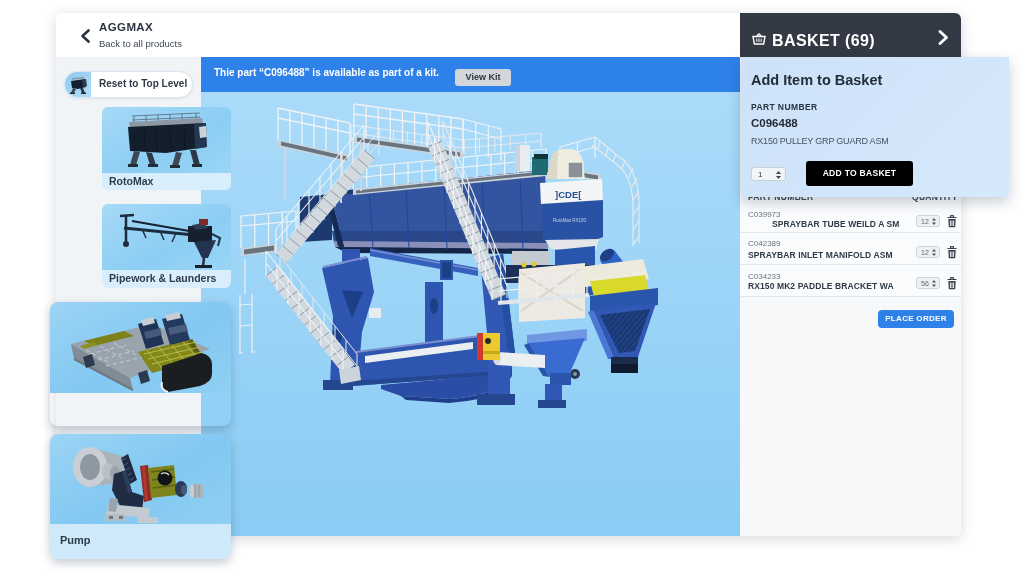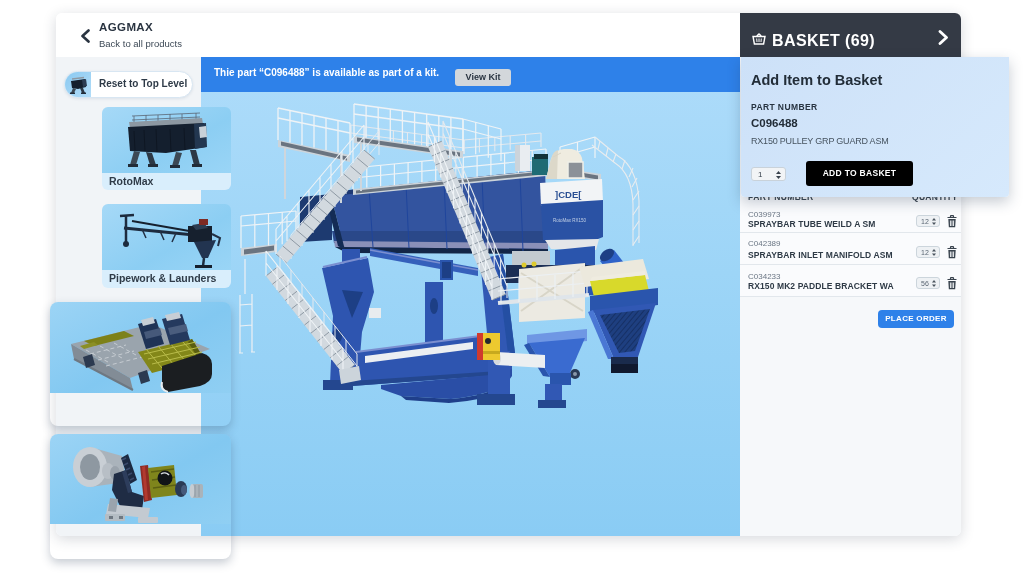--- a/index.html
+++ b/index.html
@@ -231,21 +231,21 @@
       <path d="M4.7 5.5 L5 9 M7 5.5 L7 9 M9.3 5.5 L9 9" stroke="#fff" stroke-width="1"></path>
     </svg></div>
 <div class="abs" style="left:938px; top:30px;"><svg width="11" height="15" viewBox="0 0 11 15">
       <polyline points="2,1.5 8.5,7.5 2,13.5" fill="none" stroke="#fff" stroke-width="2.8" stroke-linecap="round" stroke-linejoin="round"></polyline>
     </svg></div>
 <div id="rightpanel"></div>
 <div id="rp-rows"></div>
 <div class="rphead" style="left:748px; top:192px;">PART NUMBER</div>
 <div class="rphead" style="left:912px; top:192px;">QUANTITY</div>
 <div class="pn" style="top:210px;">C039973</div>
-<div class="pname" style="top:219px;">SPRAYBAR TUBE WEILD A SM</div>
+<div class="pname" style="top:219px;margin-left:24px;">SPRAYBAR TUBE WEILD A SM</div>
 <div class="pn" style="top:239px;">C042389</div>
 <div class="pname" style="top:250px;">SPRAYBAR INLET MANIFOLD ASM</div>
 <div class="pn" style="top:272px;">C034233</div>
 <div class="pname" style="top:281px;">RX150 MK2 PADDLE BRACKET WA</div>
 <div class="sep" style="top:232px;"></div>
 <div class="sep" style="top:264px;"></div>
 <div class="sep" style="top:296px;"></div>
 <div class="qty" style="top:215px;">
     <span>12</span>
     <svg class="ar" width="4" height="7" viewBox="0 0 4 7">
@@ -390,20 +390,21 @@
   <ellipse cx="142" cy="57" rx="2.5" ry="7" fill="#c6ccd2"></ellipse>
   <path d="M145,51 L145,63 M149,51 L149,63" stroke="#8e98a1" stroke-width="1" fill="none"></path>
   <polygon points="58,70 100,74 98,84 56,80" fill="#c3cad1"></polygon>
   <polygon points="60,64 68,65 66,78 58,77" fill="#9aa4ad"></polygon>
   <rect x="55" y="80" width="20" height="7" rx="1" fill="#b4bdc4"></rect>
   <rect x="88" y="83" width="20" height="6" rx="1" fill="#c3cad1"></rect>
   <rect x="59" y="82" width="4" height="3" fill="#6e7882"></rect>
   <rect x="69" y="82" width="4" height="3" fill="#6e7882"></rect>
 </svg>
     </div>
+    <div class="lbl">Pump</div>
   </div>
 <div id="popup"></div>
 <div id="pu-title">Add Item to Basket</div>
 <div id="pu-pn">PART NUMBER</div>
 <div id="pu-code">C096488</div>
 <div id="pu-desc">RX150 PULLEY GRP GUARD ASM</div>
 <div id="pu-select">
     <span>1</span>
     <svg class="ar" width="5" height="8" viewBox="0 0 5 8">
       <polygon points="2.5,0 5,3 0,3" fill="#39434e"></polygon>

